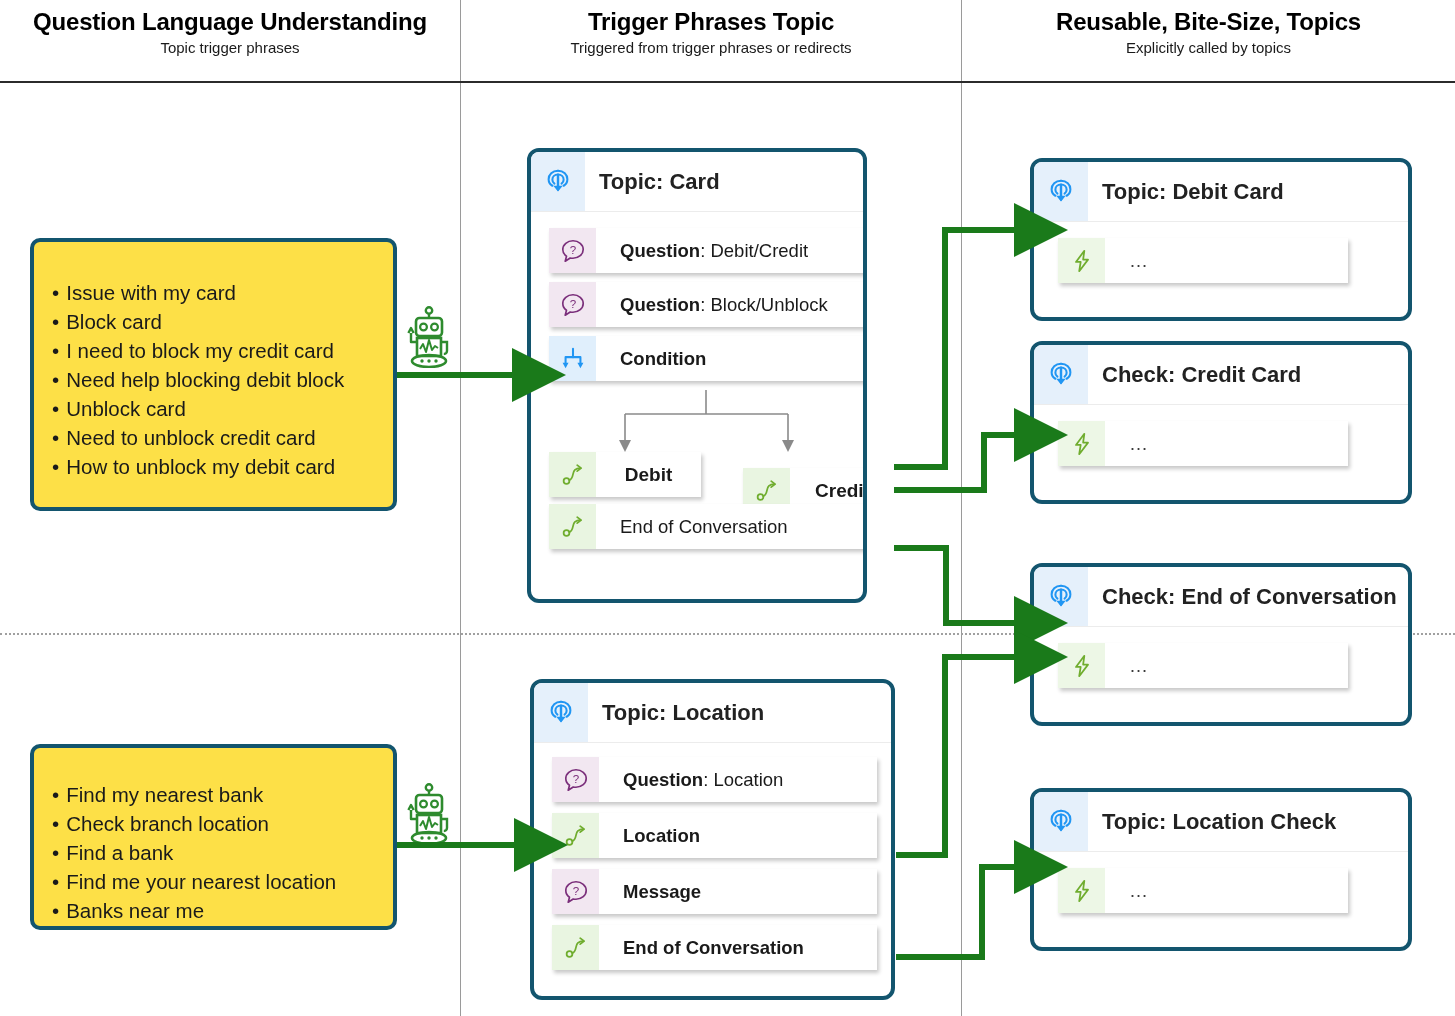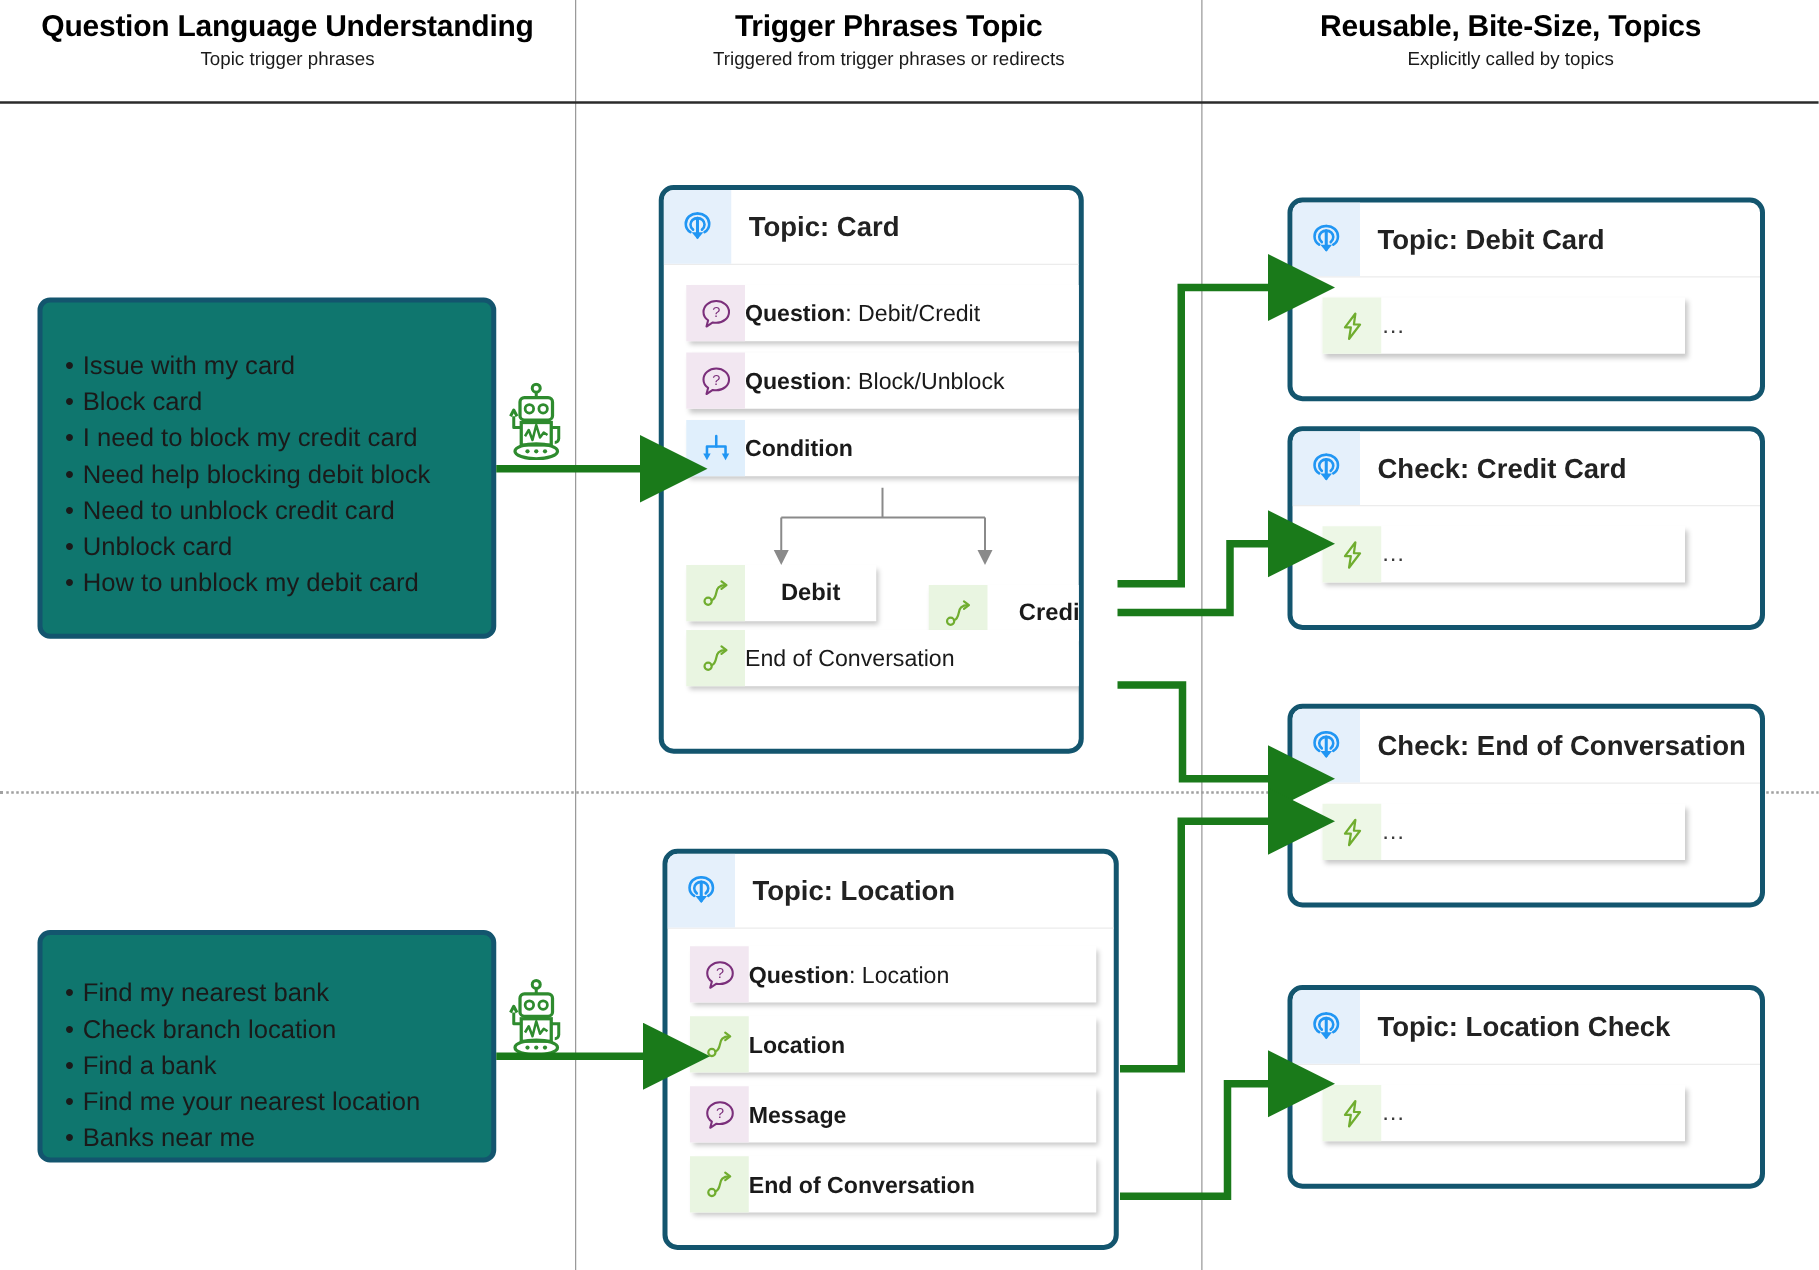--- a/index.html
+++ b/index.html
@@ -27,21 +27,21 @@
   .col-head .s { font-size:15px; color:#1a1a1a; margin-top:3px; white-space:nowrap;}
   .ch1 { left:0;    width:460px; }
   .ch2 { left:461px;width:500px; }
   .ch3 { left:962px;width:493px; }
 
   
   .phrase-box {
     position:absolute;
     border:4px solid #13556e;
     border-radius:10px;
-    background:#0f766e;
+    background:#fde047;
     padding:14px 18px;
   }
   .phrase-box ul { list-style:none; }
   .phrase-box li {
     font-size:20.5px;
     line-height:29px;
     color:#1a1a1a;
     white-space:nowrap;
   }
   .phrase-box li::before { content:"\2022"; margin-right:7px; }
@@ -71,21 +71,21 @@
   
   .node {
     display:flex; align-items:stretch; height:45px;
     background:#fff;
     box-shadow:2px 3px 4px rgba(0,0,0,0.22);
     margin-bottom:9px;
     position:relative;
   }
   .node .nic { width:47px; display:flex; align-items:center; justify-content:center; flex:0 0 47px;}
   .node .ntxt {
-    flex:1; display:flex; align-items:center; padding-left:0;
+    flex:1; display:flex; align-items:center; padding-left:24px;
     font-size:18.5px; color:#1a1a1a; white-space:nowrap;
   }
   .node .ntxt b { font-weight:bold; }
   .nic.q { background:#f2e7f1; }
   .nic.c { background:#e0effc; }
   .nic.r { background:#e9f5e1; }
   .nic.a { background:#edf7e6; }
 
   
   #topic-card { left:527px; top:148px; width:340px; height:455px; }
@@ -141,22 +141,22 @@
     <div class="t">Reusable, Bite-Size, Topics</div>
     <div class="s">Explicitly called by topics</div>
   </div>
 
   <div class="phrase-box" id="phrases-card">
     <ul>
       <li>Issue with my card</li>
       <li>Block card</li>
       <li>I need to block my credit card</li>
       <li>Need help blocking debit block</li>
+      <li>Unblock card</li>
       <li>Need to unblock credit card</li>
-      <li>Unblock card</li>
       <li>How to unblock my debit card</li>
     </ul>
   </div>
 
   <div class="phrase-box" id="phrases-location">
     <ul>
       <li>Find my nearest bank</li>
       <li>Check branch location</li>
       <li>Find a bank</li>
       <li>Find me your nearest location</li>

